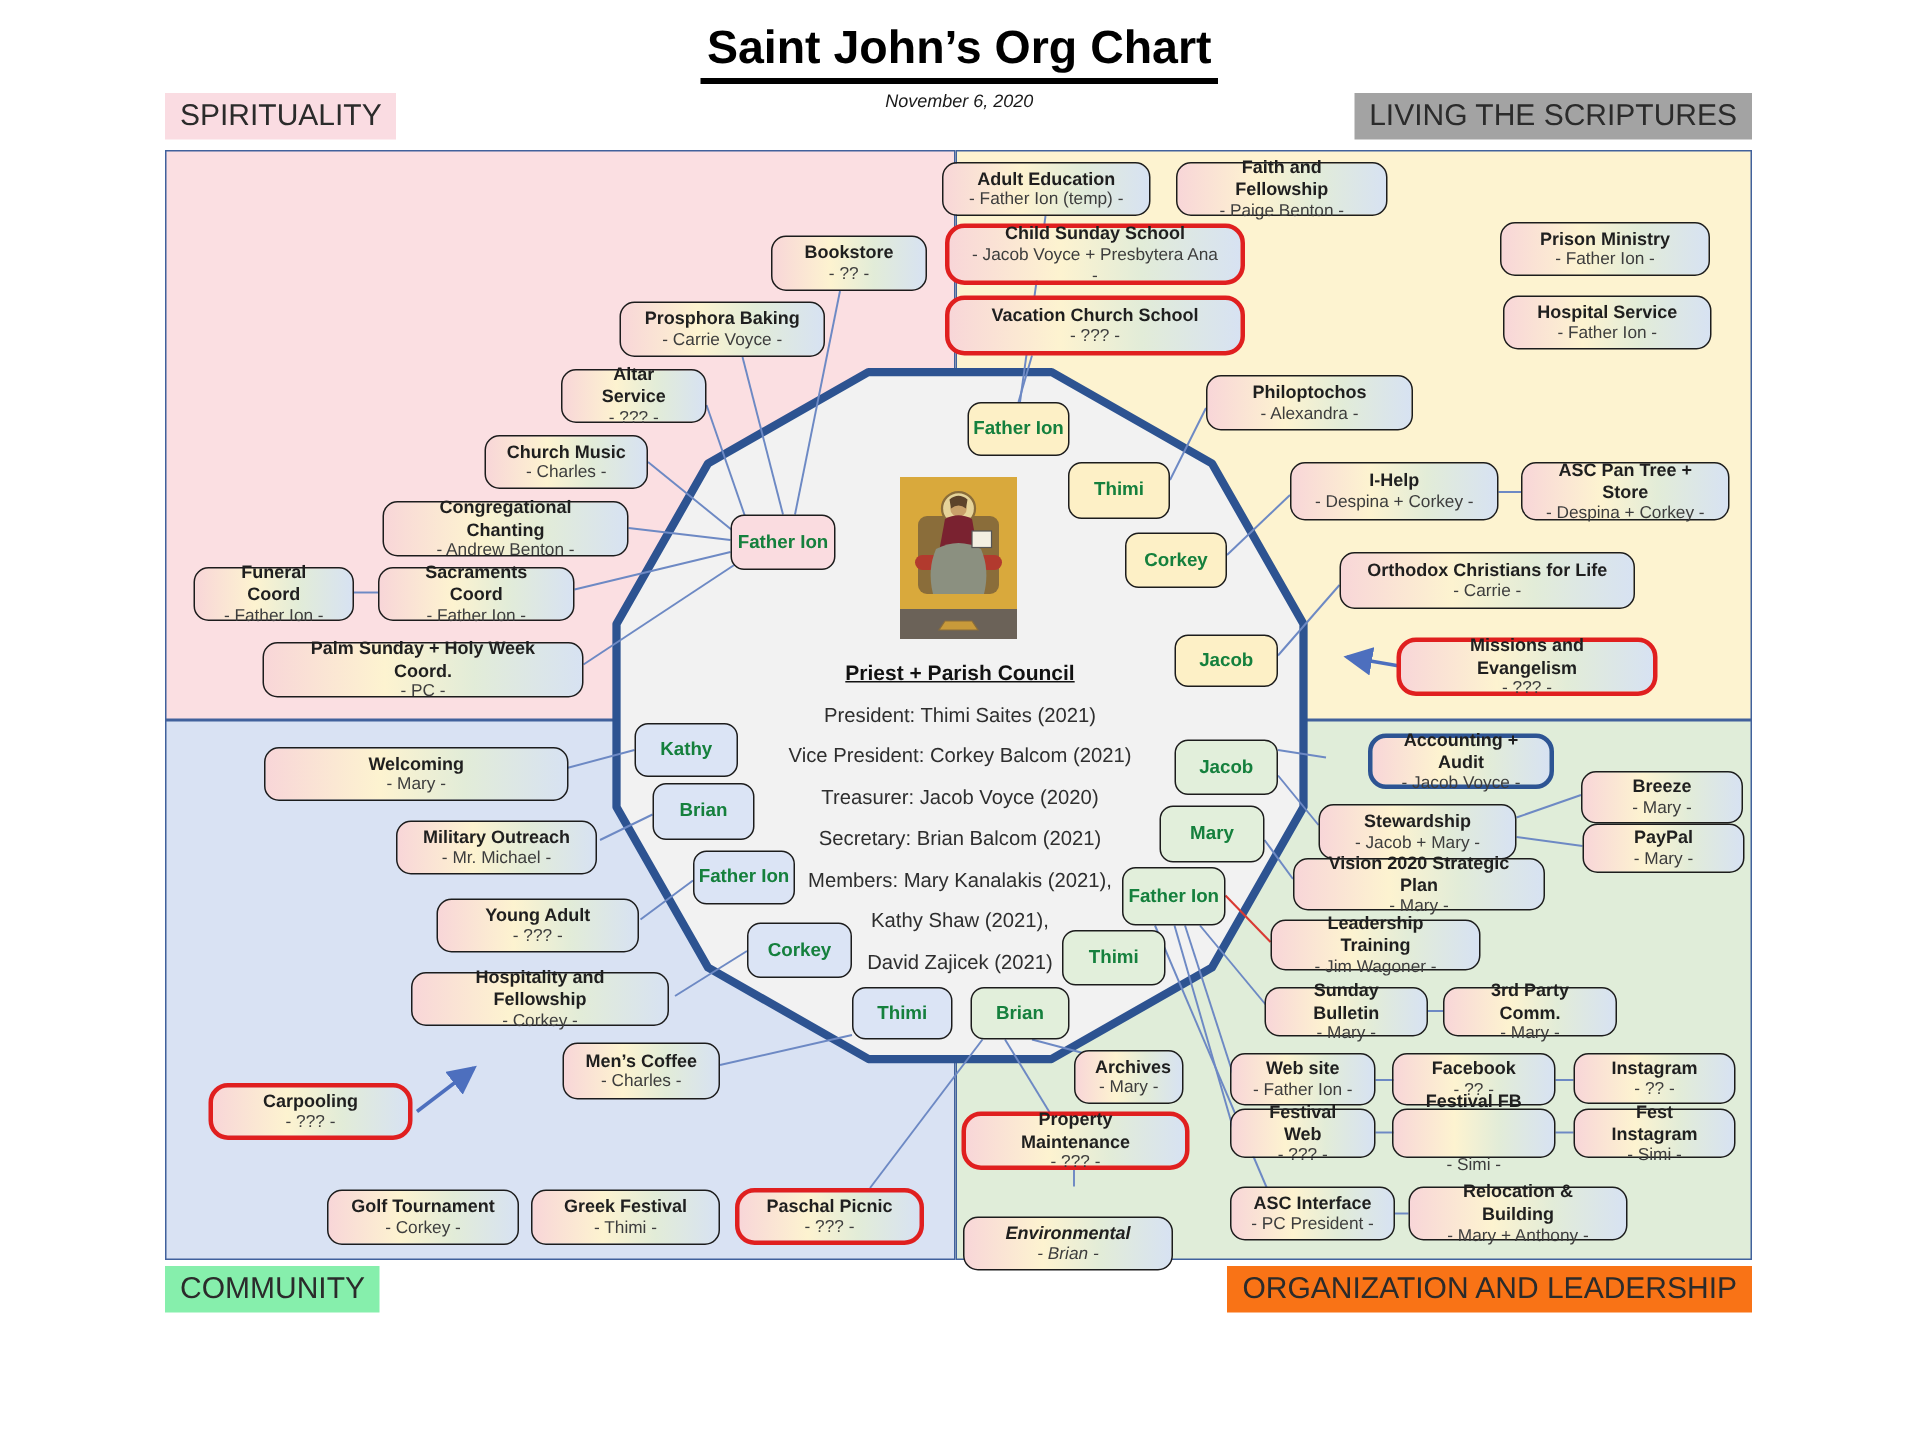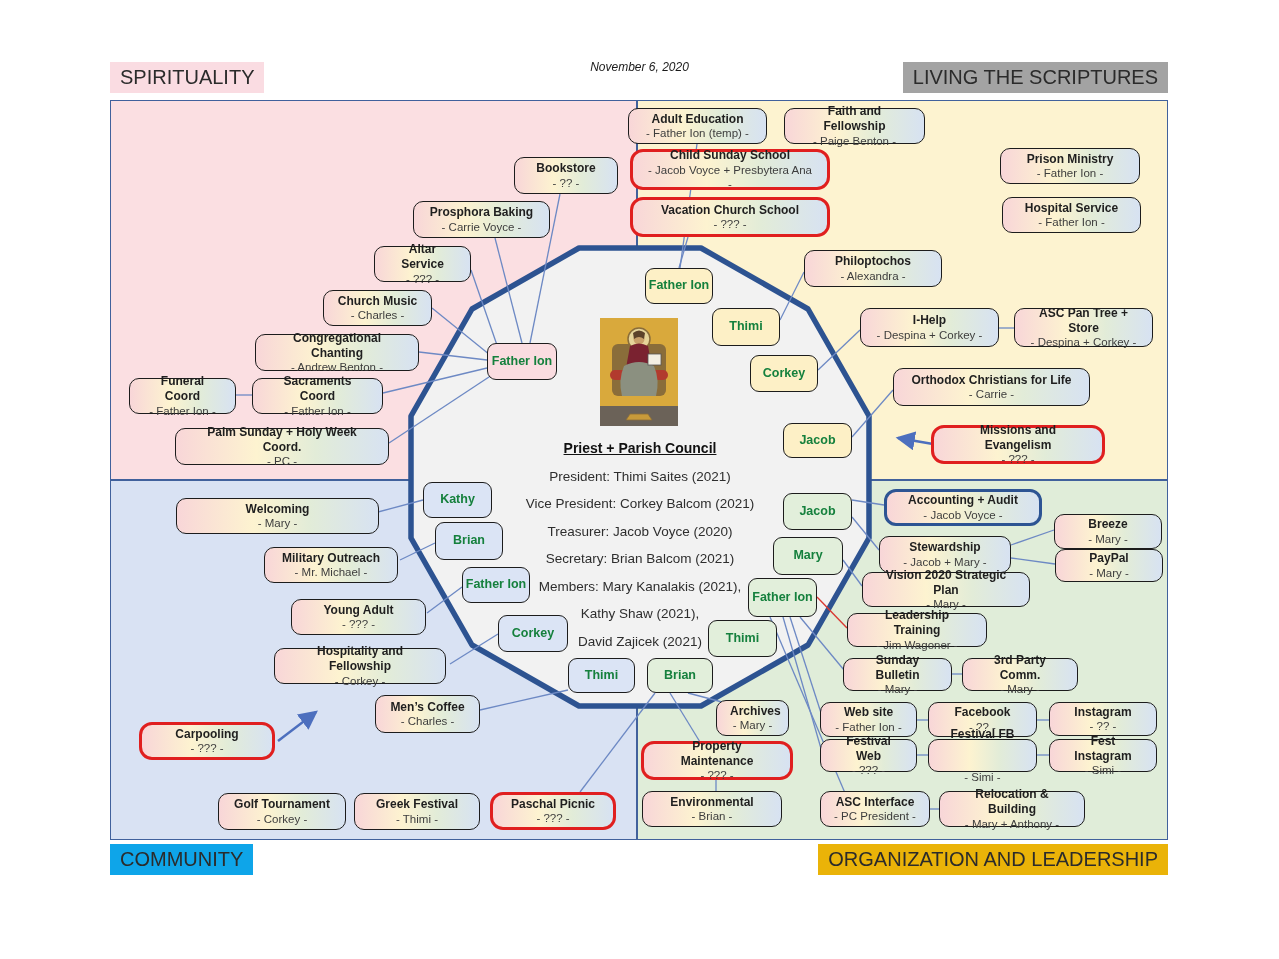--- a/index.html
+++ b/index.html
@@ -34,26 +34,27 @@
 </head>
 <body>
 
 <div id="stage">
 
   <div class="quad" style="left:110px;top:100px;width:527px;height:380px;background:#fbdfe2;"></div>
   <div class="quad" style="left:637px;top:100px;width:531px;height:380px;background:#fdf3d0;"></div>
   <div class="quad" style="left:110px;top:480px;width:527px;height:360px;background:#d9e2f3;"></div>
   <div class="quad" style="left:637px;top:480px;width:531px;height:360px;background:#e0edd9;"></div>
 
+  <div class="title"><span>Saint John’s Org Chart</span></div>
   <div class="date">November 6, 2020</div>
 
   <div class="corner" style="left:110px;top:62px;background:#fadce2;">SPIRITUALITY</div>
   <div class="corner" style="right:111px;top:62px;background:#a3a3a3;">LIVING THE SCRIPTURES</div>
-  <div class="corner" style="left:110px;top:844px;background:#0ea5e9;text-align:right;">COMMUNITY</div>
-  <div class="corner" style="right:111px;top:844px;background:#eab308;">ORGANIZATION AND LEADERSHIP</div>
+  <div class="corner" style="left:110px;top:844px;background:#86efac;text-align:right;">COMMUNITY</div>
+  <div class="corner" style="right:111px;top:844px;background:#f97316;">ORGANIZATION AND LEADERSHIP</div>
 
   <svg class="wires" width="1279" height="959">
     <defs>
       <marker id="ah" markerWidth="9" markerHeight="8" refX="7" refY="4" orient="auto">
         <path d="M0,0 L8,4 L0,8 z" fill="#4d6fbe"></path>
       </marker>
     </defs>
     <polygon points="701,248 808,309 869,416 869,538 808,645 701,706 579,706 472,645 411,538 411,416 472,309 579,248" fill="#f2f2f2" stroke="#2d5391" stroke-width="5.5" stroke-linejoin="round"></polygon>
     <g stroke="#6d89c4" stroke-width="1.3" fill="none">
       <line x1="560" y1="194" x2="530" y2="343"></line>
@@ -206,21 +207,21 @@
         <span class="p">- Corkey -</span>
       </div>
       <div class="box" style="left: 354px; top: 793px; width: 126px; height: 37px;">
         <span class="t">Greek Festival</span>
         <span class="p">- Thimi -</span>
       </div>
       <div class="box red" style="left: 490px; top: 792px; width: 126px; height: 38px;">
         <span class="t">Paschal Picnic</span>
         <span class="p">- ??? -</span>
       </div>
-      <div class="box blue" style="left: 884px; top: 489px; width: 158px; height: 37px;">
+      <div class="box blue" style="left: 912px; top: 489px; width: 124px; height: 37px;">
         <span class="t">Accounting + Audit</span>
         <span class="p">- Jacob Voyce -</span>
       </div>
       <div class="box" style="left: 1054px; top: 514px; width: 108px; height: 35px;">
         <span class="t">Breeze</span>
         <span class="p">- Mary -</span>
       </div>
       <div class="box" style="left: 879px; top: 536px; width: 132px; height: 37px;">
         <span class="t">Stewardship</span>
         <span class="p">- Jacob + Mary -</span>
@@ -270,21 +271,21 @@
         <span class="p">- Simi -</span>
       </div>
       <div class="box" style="left: 1049px; top: 739px; width: 108px; height: 33px;">
         <span class="t">Fest Instagram</span>
         <span class="p">- Simi -</span>
       </div>
       <div class="box red" style="left: 641px; top: 741px; width: 152px; height: 39px;">
         <span class="t">Property Maintenance</span>
         <span class="p">- ??? -</span>
       </div>
-      <div class="box" style="left: 642px; top: 791px; width: 140px; height: 36px;">
+      <div class="box" style="left: 642px; top: 811px; width: 140px; height: 36px; font-style: italic;">
         <span class="t">Environmental</span>
         <span class="p">- Brian -</span>
       </div>
       <div class="box" style="left: 820px; top: 791px; width: 110px; height: 36px;">
         <span class="t">ASC Interface</span>
         <span class="p">- PC President -</span>
       </div>
       <div class="box" style="left: 939px; top: 791px; width: 146px; height: 36px;">
         <span class="t">Relocation &amp; Building</span>
         <span class="p">- Mary + Anthony -</span>

